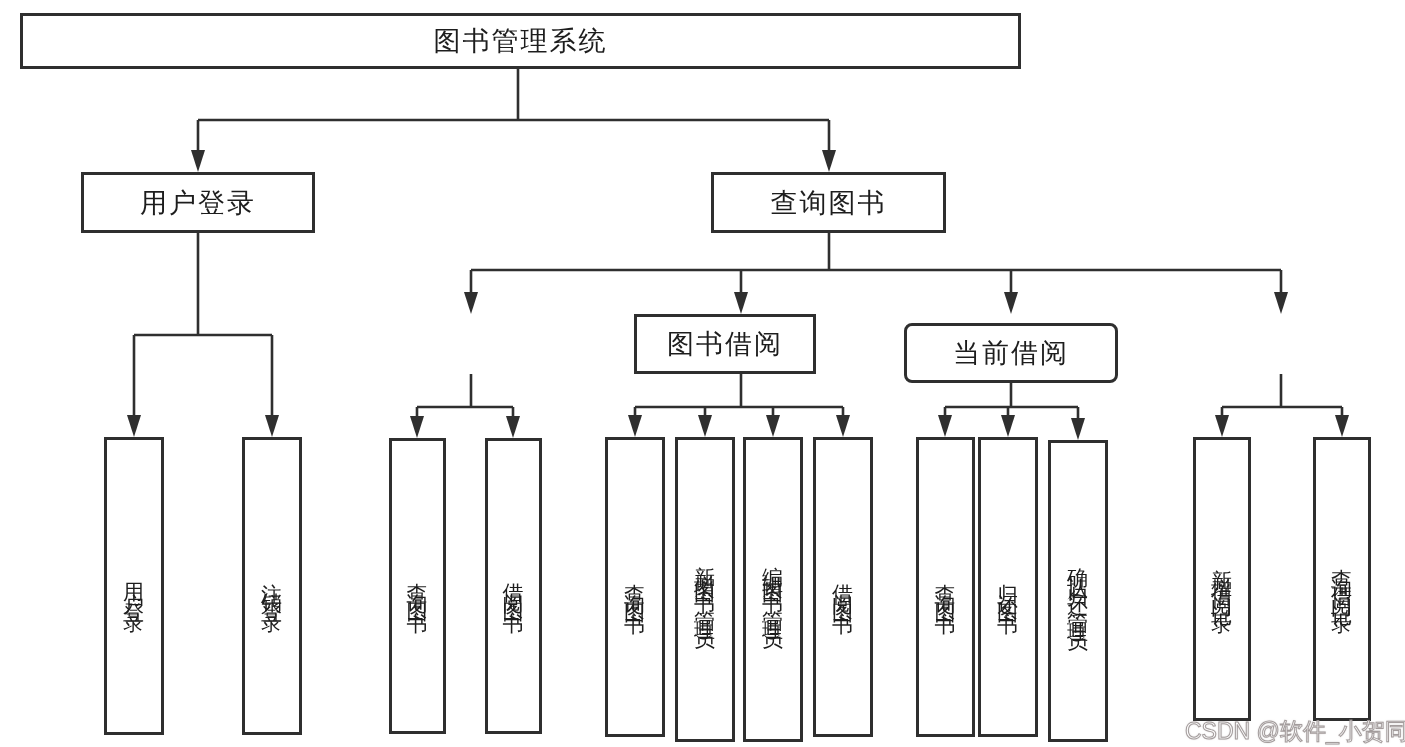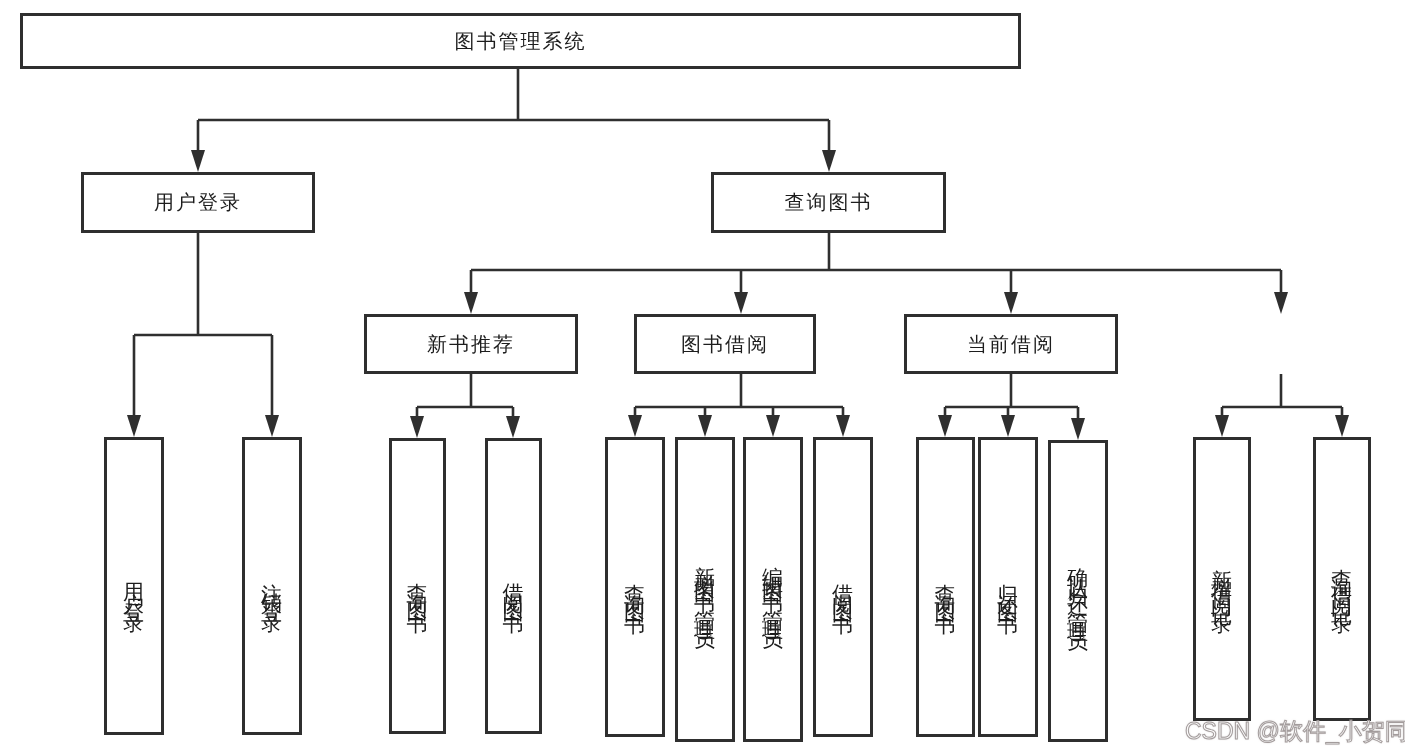--- a/index.html
+++ b/index.html
@@ -21,21 +21,21 @@
   .wires{position:absolute;left:0;top:0;width:1405px;height:747px;}
   .node{
     position:absolute;
     background:var(--box-fill);
     border:3px solid var(--box-border);
     display:flex;align-items:center;justify-content:center;
     text-align:center;
   }
   .node.root{border-width:3px;}
   .node .h-label{
-    font-size:20px;
+    font-size:27px;
     letter-spacing:2px;
     white-space:nowrap;
   }
   .node.leaf .v-label{
     writing-mode:vertical-rl;
     text-orientation:mixed;
     font-size:21px;
     letter-spacing:10px;
     line-height:1;
   }
@@ -99,27 +99,24 @@
     <span class="h-label">图书管理系统</span>
   </div>
 
   <div class="node" style="left:81px;top:172px;width:234px;height:61px;">
     <span class="h-label">用户登录</span>
   </div>
   <div class="node" style="left:711px;top:172px;width:235px;height:61px;">
     <span class="h-label">查询图书</span>
   </div>
 
-  <div class="node" style="left:364px;top:314px;width:214px;height:60px;">
-    <span class="h-label">新书推荐</span>
-  </div>
   <div class="node" style="left:634px;top:314px;width:182px;height:60px;">
     <span class="h-label">图书借阅</span>
   </div>
-  <div class="node" style="left:904px;top:314px;width:214px;height:60px;">
+  <div class="node" style="left:904px;top:323px;width:214px;height:60px;border-radius:8px;">
     <span class="h-label">当前借阅</span>
   </div>
 
   <div class="node leaf" style="left:104px;top:437px;width:60px;height:298px;">
     <span class="v-label">用户登录</span>
   </div>
   <div class="node leaf" style="left:242px;top:437px;width:60px;height:298px;">
     <span class="v-label">注销登录</span>
   </div>
 

